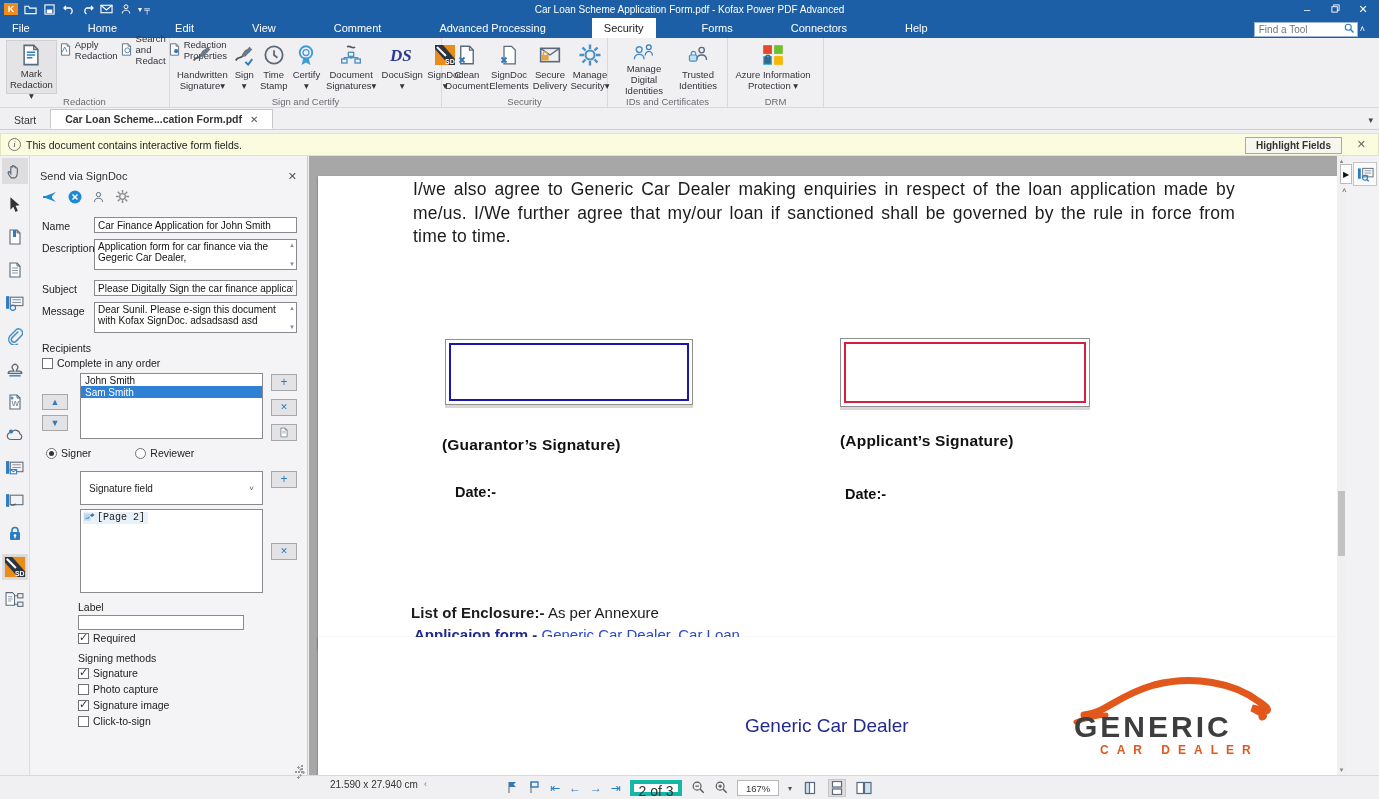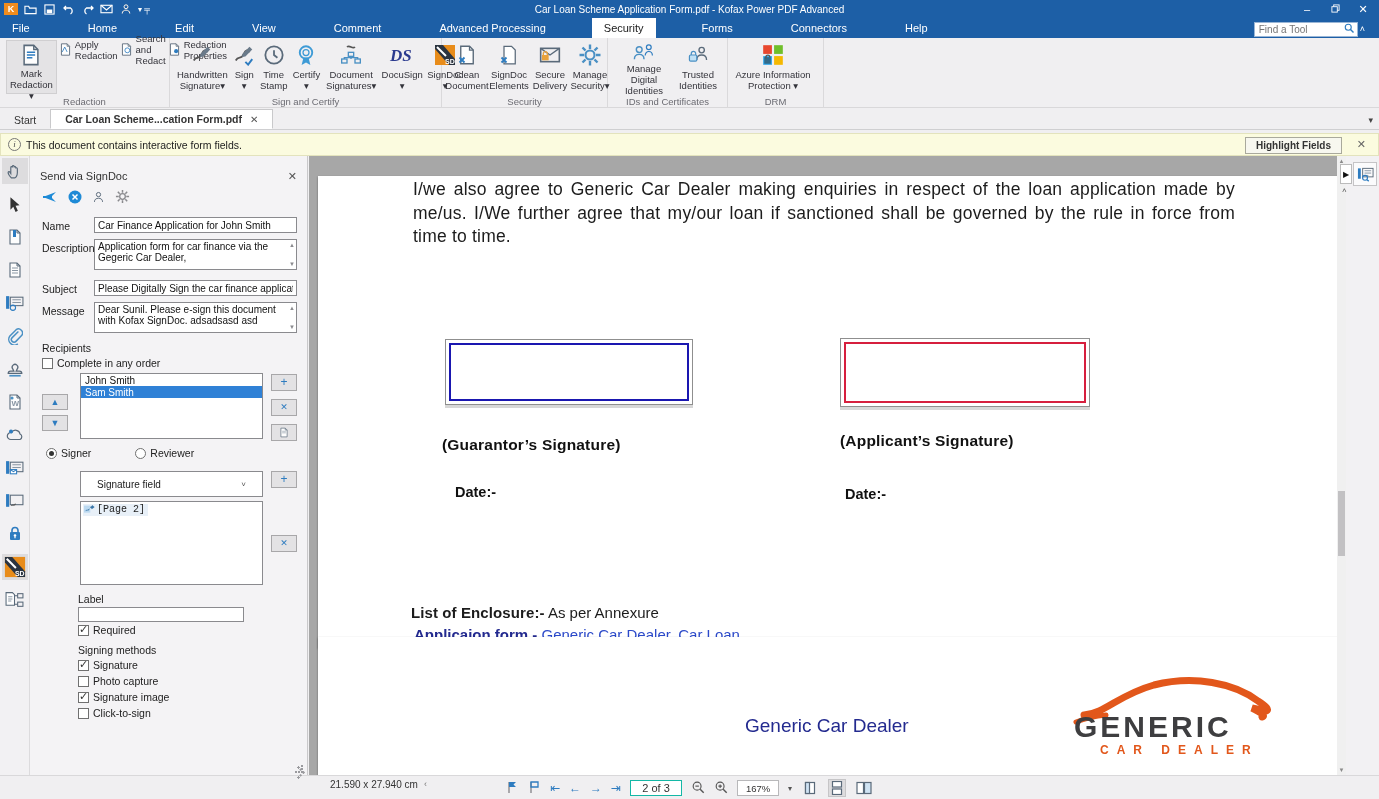--- a/index.html
+++ b/index.html
@@ -77,21 +77,21 @@
   .sqbtn { width:26px; height:16px; background:#e3e2e4; border:1px solid #a8a7a9; color:#2e7cc0; font-size:9px; text-align:center; line-height:14px; }
   .listbox { flex:1; background:#fff; border:1px solid #8a8a8e; height:66px; overflow:hidden; }
   .li { padding:1px 4px; height:12px; line-height:11px; font-size:10px; color:#111; }
   .li.sel { background:#2f81d6; color:#fff; }
   .btncol { width:34px; display:flex; flex-direction:column; align-items:flex-end; gap:8px; padding-top:1px; }
   .btncol .sqbtn, .btncol .sqbtn2 { width:26px; height:17px; }
   .sqbtn2 { background:#e3e2e4; border:1px solid #a8a7a9; display:flex; align-items:center; justify-content:center; }
   .rolerow { display:flex; gap:44px; padding:6px 0 4px 16px; align-items:center; }
   .role { display:flex; gap:4px; align-items:center; }
   .selwrap { display:flex; padding:8px 10px 0 12px; }
-  .selbox { margin-left:38px; flex:1; background:#fff; border:1px solid #8a8a8e; height:26px; display:flex; justify-content:space-between; align-items:center; padding:0 16px; font-size:10px; }
+  .selbox { margin-left:38px; flex:1; background:#fff; border:1px solid #8a8a8e; height:34px; display:flex; justify-content:space-between; align-items:center; padding:0 8px; font-size:10px; }
   .selbox .car { color:#555; font-size:8px; }
   .fieldgrid { display:flex; padding:4px 10px 0 12px; }
   .fieldgrid .sp { width:38px; }
   .listbox2 { flex:1; background:#fff; border:1px solid #8a8a8e; height:84px; overflow:hidden; padding:2px;font-family:Liberation Mono, monospace; }
   .pgitem { display:inline-flex; align-items:center; gap:2px; font-size:10px; background:#e8f0f8; padding:0 3px 1px 1px; }
   .labelblock { padding:8px 0 0 48px; }
   .labelinput { margin:2px 34px 0 48px; display:block; width:166px; background:#fff; border:1px solid #8a8a8e; height:15px; }
   .methods { padding-left:36px; }
   .methods .cbrow { padding-left:12px; }
   .grip { position:absolute; right:4px; bottom:2px; width:8px; height:8px; border-right:2px dotted #9a9a9e; border-bottom:2px dotted #9a9a9e; }
@@ -125,21 +125,21 @@
   .expbtn { position:absolute; left:-6px; top:8px; width:12px; height:20px; background:#fff; border:1px solid #bbb; font-size:8px; color:#111; text-align:center; line-height:19px; }
   .expcaret { position:absolute; left:-4px; top:30px; font-size:8px; color:#555; }
   .searchpanelbtn { position:absolute; left:7px; top:6px; width:24px; height:24px; background:#fbfbfc; border:1px solid #c5c4c6; display:flex; align-items:center; justify-content:center; }
 
   
   .statusbar { position:absolute; left:0; top:775px; width:1379px; height:24px; background:#f0eff1; border-top:1px solid #d9d8da; font-size:10px; color:#333; }
   .pagesize { position:absolute; left:330px; top:3px; }
   .collbtn { position:absolute; left:424px; top:3px; color:#777; font-size:9px; }
   .sbcenter { position:absolute; left:0; right:0; top:0; height:24px; display:flex; align-items:center; justify-content:center; gap:9px; }
   .navarr { color:#2e7cc0; font-size:12px; }
-  .pagebox { background:#fff; border:1px solid #14b8a6; width:52px; height:16px; text-align:center; line-height:15px; font-size:11px; }
+  .pagebox { background:#fff; border:4px solid #14b8a6; width:52px; height:16px; text-align:center; line-height:15px; font-size:14px; }
   .zoombox { background:#fff; border:1px solid #b8b8ba; width:42px; height:16px; text-align:center; line-height:15px; font-size:9.5px; }
   .laybtn { width:18px; height:18px; display:flex; align-items:center; justify-content:center; }
   .laybtn.sel { background:#dddcde; border:1px solid #c6c5c7; }
   .resize-grip { position:absolute; left:294px; top:-8px; width:9px; height:9px; border-right:2px dotted #9a9a9e; border-bottom:2px dotted #9a9a9e; transform:rotate(-45deg); }
 </style>
 </head>
 <body>
 
 <svg width="0" height="0" style="position:absolute">
   <defs>

